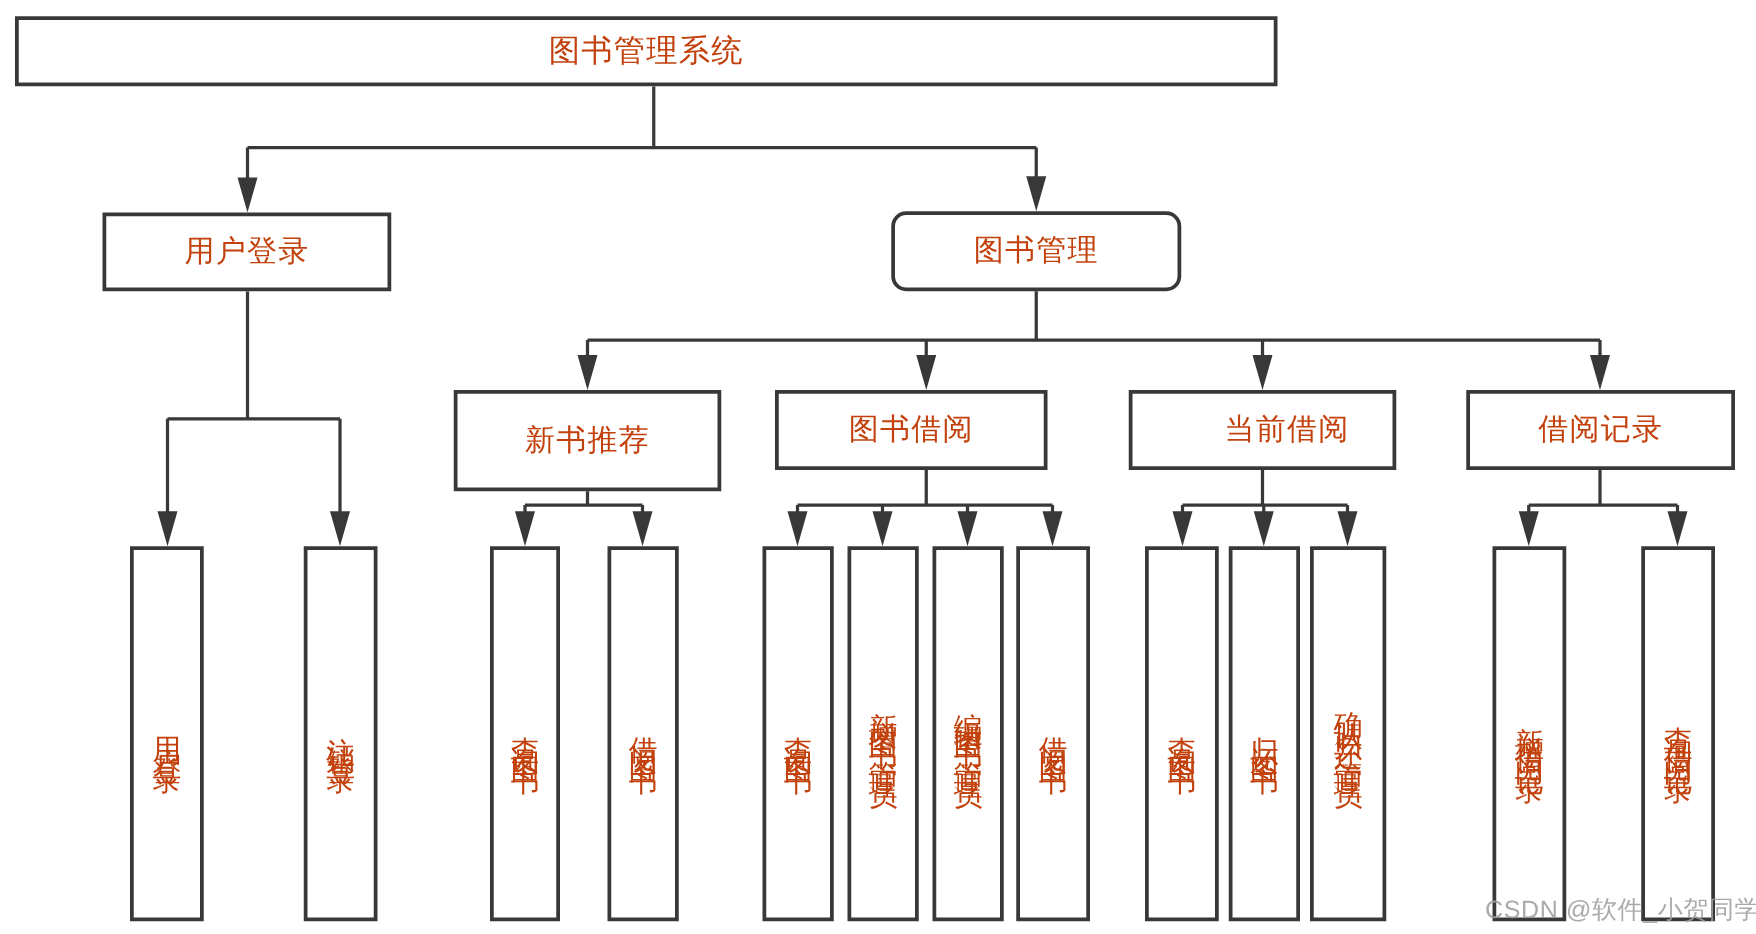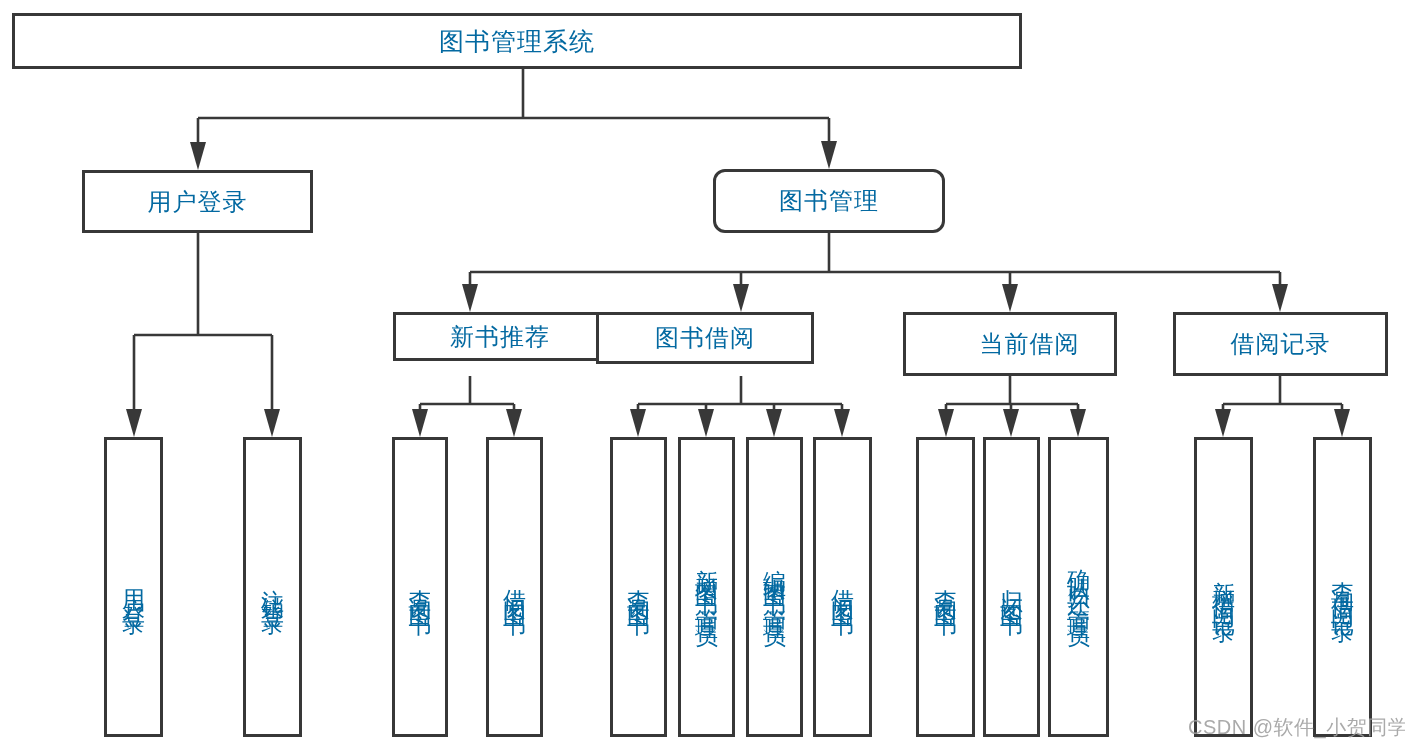--- a/index.html
+++ b/index.html
@@ -14,21 +14,21 @@
   #connectors {
     position: absolute;
     left: 0; top: 0;
     width: 1405px; height: 747px;
   }
   .node {
     position: absolute;
     box-sizing: border-box;
     background: #ffffff;
     border: 3px solid #383838;
-    color: #0369a1;
+    color: #c2410c;
     display: flex;
     align-items: center;
     justify-content: center;
     font-size: 24px;
     letter-spacing: 1px;
     text-align: center;
     line-height: 1;
     white-space: nowrap;
   }
   .root-node { font-size: 25px; }
@@ -108,22 +108,22 @@
       <polygon points="1215,409 1231,409 1223,437" fill="#383838"></polygon>
       <path d="M1342 404 L1342 415" stroke="#383838" stroke-width="2.6" fill="none"></path>
       <polygon points="1334,409 1350,409 1342,437" fill="#383838"></polygon>
     </svg>
 
   <div class="node root-node" style="left:12px; top:13px; width:1010px; height:56px;">图书管理系统</div>
 
   <div class="node" style="left:82px; top:170px; width:231px; height:63px;">用户登录</div>
   <div class="node" style="left:713px; top:169px; width:232px; height:64px;border-radius:12px;">图书管理</div>
 
-  <div class="node" style="left:363px; top:312px; width:214px; height:49px;margin-left:30px;">新书推荐</div>
-  <div class="node" style="left:596px; top:312px; width:218px; height:52px;">图书借阅</div>
+  <div class="node" style="left:363px; top:312px; width:214px; height:81px;">新书推荐</div>
+  <div class="node" style="left:620px; top:312px; width:218px; height:64px;">图书借阅</div>
   <div class="node" style="left:903px; top:312px; width:214px; height:64px;padding-left:39px;">当前借阅</div>
   <div class="node" style="left:1173px; top:312px; width:215px; height:64px;">借阅记录</div>
 
   <div class="node leaf" style="left:104px; top:437px; width:59px; height:300px;">用户登录</div>
   <div class="node leaf" style="left:243px; top:437px; width:59px; height:300px;">注销登录</div>
 
   <div class="node leaf" style="left:392px; top:437px; width:56px; height:300px;">查询图书</div>
   <div class="node leaf" style="left:486px; top:437px; width:57px; height:300px;">借阅图书</div>
 
   <div class="node leaf" style="left:610px; top:437px; width:57px; height:300px;">查询图书</div>

